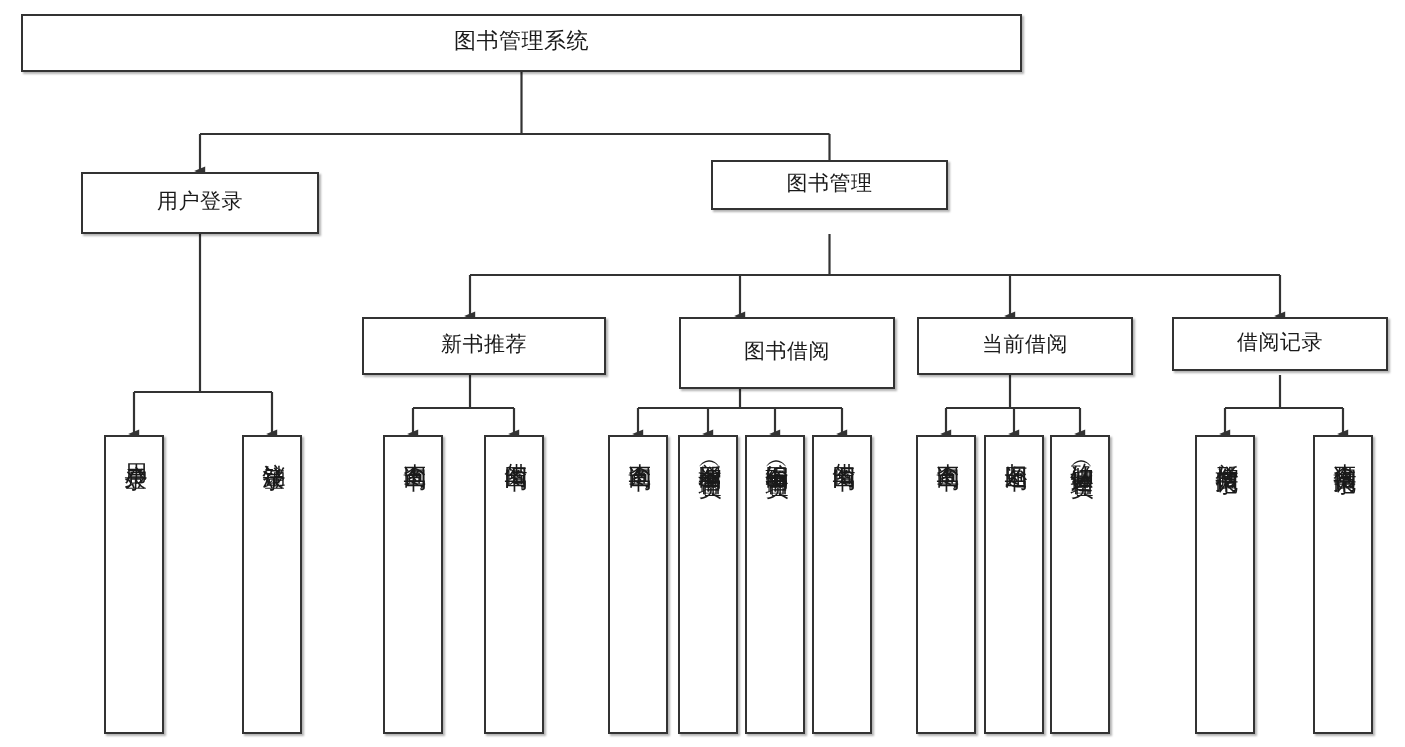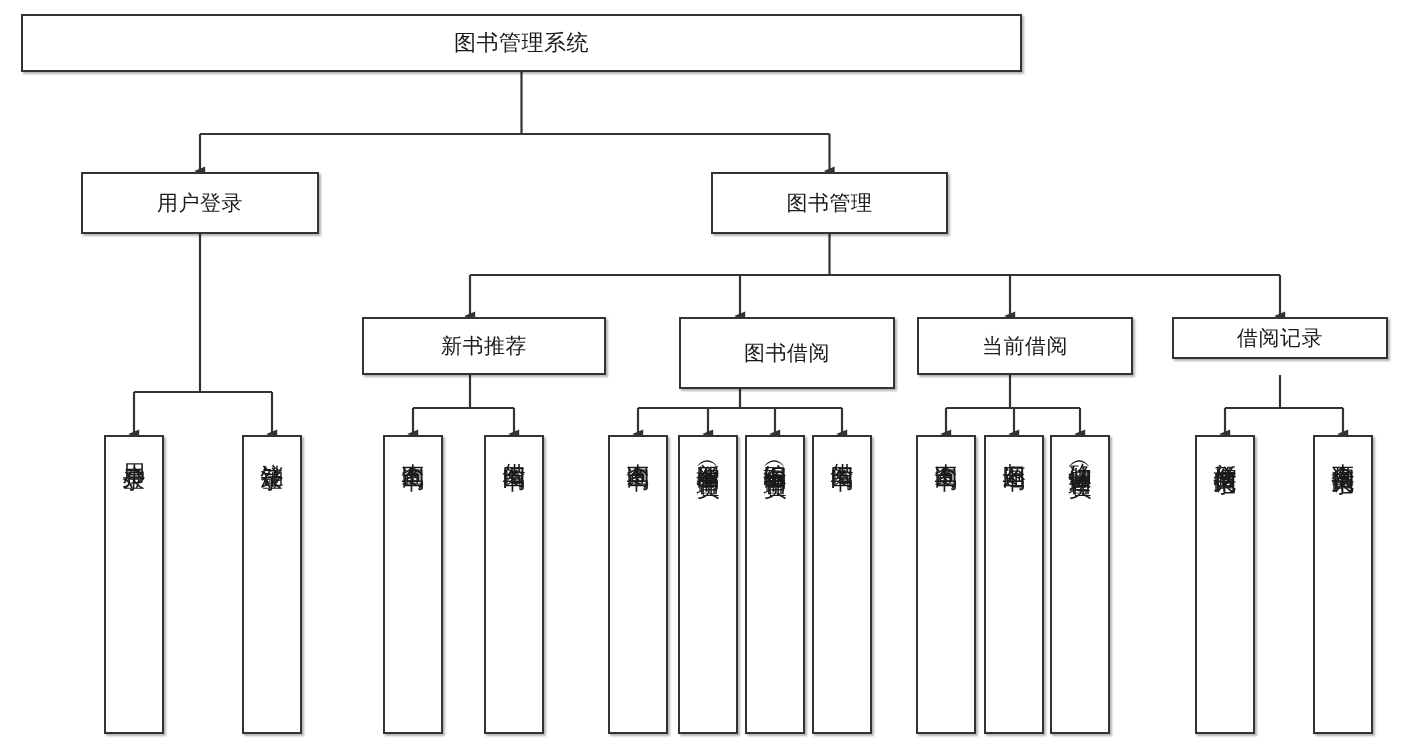--- a/index.html
+++ b/index.html
@@ -10,20 +10,21 @@
   }
   body {
     font-family: "DejaVu Sans", "Liberation Sans", sans-serif;
   }
   #diagram-root {
     position: relative;
     width: 1405px;
     height: 747px;
     background: #ffffff;
     overflow: hidden;
+    font-family: Liberation Mono, monospace;
   }
   #edge-layer {
     position: absolute;
     left: 0;
     top: 0;
     width: 1405px;
     height: 747px;
     pointer-events: none;
   }
   .node {
@@ -120,33 +121,33 @@
       </g>
   </svg>
 
   <div id="node-layer">
       <div class="node horizontal root" style="left: 21px; top: 14px; width: 1001px; height: 58px;">
         <span class="node-label">图书管理系统</span>
       </div>
       <div class="node horizontal" style="left: 81px; top: 172px; width: 238px; height: 62px;">
         <span class="node-label">用户登录</span>
       </div>
-      <div class="node horizontal" style="left: 711px; top: 172px; width: 237px; height: 62px;">
+      <div class="node horizontal" style="left: 711px; top: 160px; width: 237px; height: 50px;">
         <span class="node-label">图书管理</span>
       </div>
       <div class="node horizontal" style="left: 362px; top: 317px; width: 244px; height: 58px;">
         <span class="node-label">新书推荐</span>
       </div>
       <div class="node horizontal" style="left: 632px; top: 317px; width: 216px; height: 72px; margin-left: 47px;">
         <span class="node-label">图书借阅</span>
       </div>
       <div class="node horizontal" style="left: 902px; top: 317px; width: 216px; height: 58px; margin-left: 15px;">
         <span class="node-label">当前借阅</span>
       </div>
-      <div class="node horizontal" style="left: 1172px; top: 317px; width: 216px; height: 42px;">
+      <div class="node horizontal" style="left: 1172px; top: 317px; width: 216px; height: 54px;">
         <span class="node-label">借阅记录</span>
       </div>
       <div class="node vertical" style="left: 104px; top: 435px; width: 60px; height: 299px;">
         <span class="node-label">用户登录</span>
       </div>
       <div class="node vertical" style="left: 242px; top: 435px; width: 60px; height: 299px;">
         <span class="node-label">注销登录</span>
       </div>
       <div class="node vertical" style="left: 383px; top: 435px; width: 60px; height: 299px;">
         <span class="node-label">查询图书</span>

